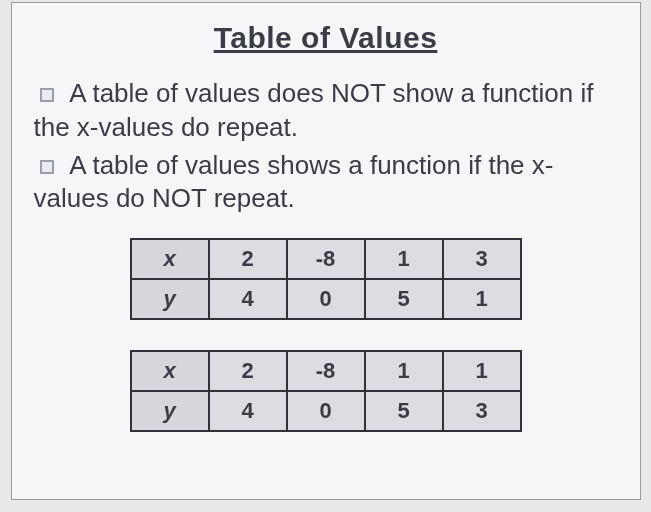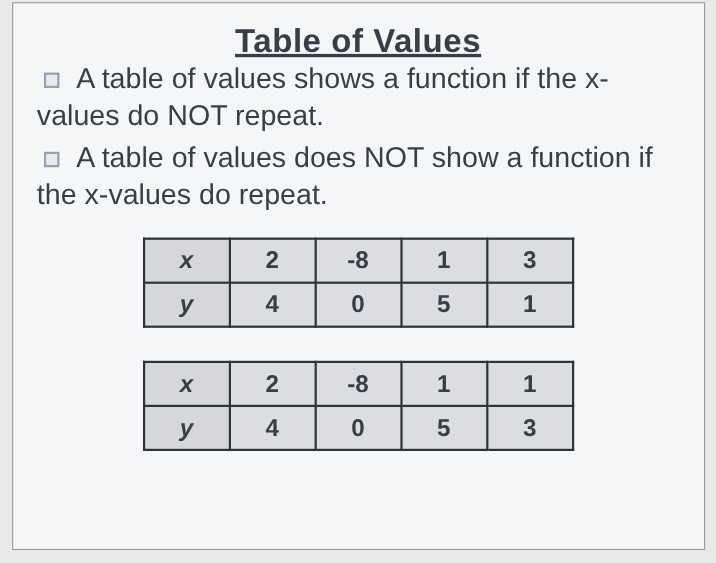--- a/index.html
+++ b/index.html
@@ -18,20 +18,21 @@
       margin: 2px auto 0 auto;
       padding: 18px 22px 8px 22px;
       position: relative;
     }
     .title {
       text-align: center;
       font-size: 30px;
       color: #3a3d46;
       text-decoration: underline;
       letter-spacing: 0.5px;
+      margin-bottom: 22px;
     }
     .rule {
       font-size: 26px;
       color: #3a3d46;
       line-height: 1.3;
       margin-bottom: 4px;
     }
     .bullet {
       display: inline-block;
       width: 14px;
@@ -70,26 +71,26 @@
   </style>
 </head>
 <body>
 
 <div class="page">
 
   <h1 class="title">Table of Values</h1>
 
   <p class="rule">
     <span class="bullet"></span>
-    <span>A table of values shows a function if the x-values do NOT repeat.</span>
+    <span>A table of values does NOT show a function if the x-values do repeat.</span>
   </p>
 
   <p class="rule">
     <span class="bullet"></span>
-    <span>A table of values does NOT show a function if the x-values do repeat.</span>
+    <span>A table of values shows a function if the x-values do NOT repeat.</span>
   </p>
 
   <div class="tables-area">
 
     <table class="values">
       <tbody>
           <tr>
         <td class="lab">x</td>
         <td>2</td>
         <td>-8</td>

